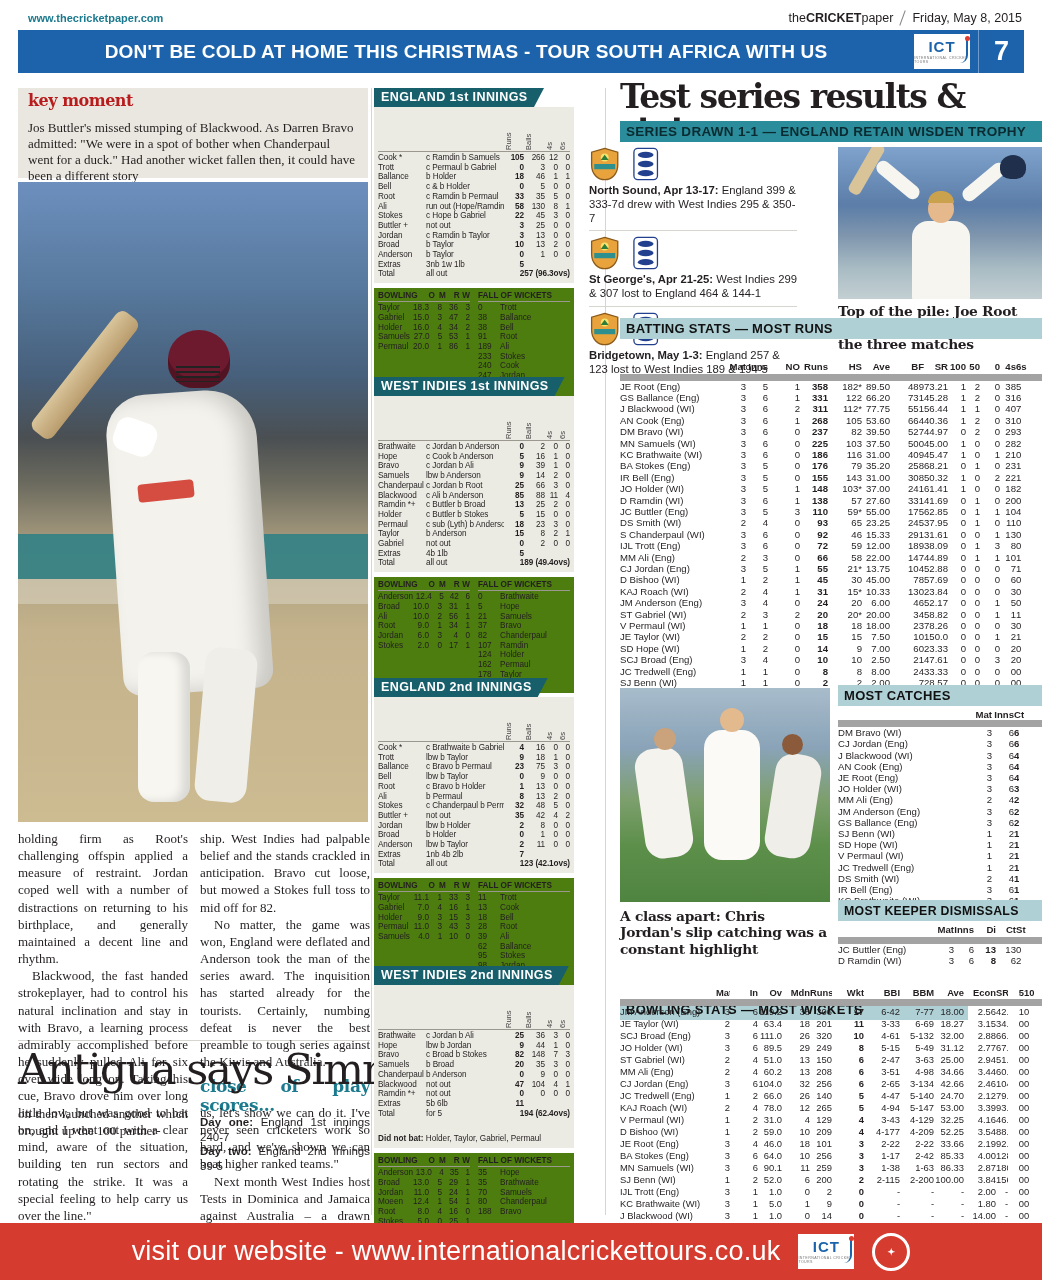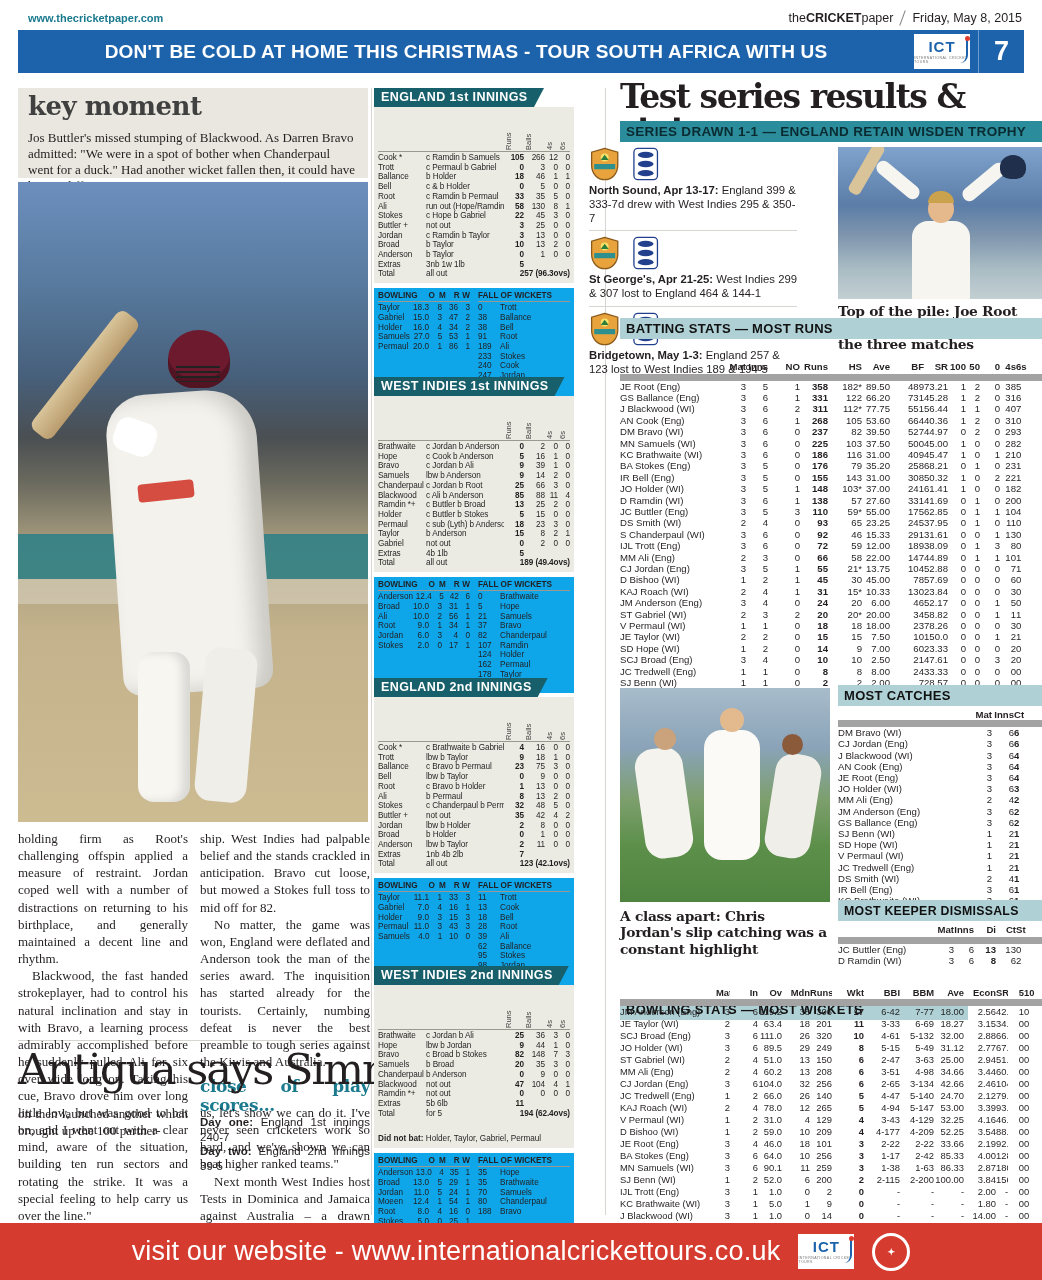--- a/index.html
+++ b/index.html
@@ -19,21 +19,21 @@
 .ictbox .swoosh{position:absolute;right:2px;top:3px;width:9px;height:26px;border-right:2px solid #1c63ac;border-radius:0 0 8px 0}
 .ictbox .dot{position:absolute;right:0;top:2px;width:5px;height:5px;border-radius:50%;background:#e03a2f}
 .pageno{width:46px;text-align:center;color:#fff;font-size:27px;font-weight:bold;border-left:1px solid #6e9bd0;align-self:stretch;display:flex;align-items:center;justify-content:center}
 
 
 .vr{position:absolute;width:1px;background:#d7d5cf}
 .hr{position:absolute;height:1px;background:#d7d5cf}
 
 
 .keymoment{position:absolute;left:18px;top:88px;width:350px;height:90px;background:#e9e7df;padding:5px 10px 0 10px}
-.keymoment h2{font-family:"DejaVu Serif",serif;font-weight:bold;color:#404040;font-size:26px;letter-spacing:-.5px;line-height:1}
+.keymoment h2{font-family:"DejaVu Serif",serif;font-weight:bold;color:#b91c1c;font-size:16px;letter-spacing:-.5px;line-height:1}
 .keymoment p{font-family:"Liberation Serif",serif;font-size:13px;line-height:1.22;margin-top:11px}
 
 .photo1{position:absolute;left:18px;top:182px;width:350px;height:640px;overflow:hidden;
 background:linear-gradient(180deg,#6c8fbe 0%,#587a9e 16%,#47607c 30%,#4a4f52 40%,#6b6a5e 47%,#a59a7d 56%,#c3b28b 70%,#cdbc92 100%)}
 .photo1 .board{position:absolute;left:0;top:55%;width:100%;height:7%;background:#2a7f86;opacity:.85}
 .photo1 .board2{position:absolute;left:0;top:62%;width:100%;height:4%;background:#d8d2bf;opacity:.6}
 .p1-torso{position:absolute;left:96px;top:210px;width:150px;height:300px;background:#f4f2ec;border-radius:40px 50px 18px 18px;transform:rotate(-4deg);box-shadow:inset -14px 0 22px rgba(0,0,0,.18)}
 .p1-helmet{position:absolute;left:150px;top:148px;width:62px;height:58px;background:#6e1a2e;border-radius:50% 50% 42% 42%;box-shadow:inset 0 -10px 0 rgba(0,0,0,.25)}
 .p1-grill{position:absolute;left:158px;top:184px;width:44px;height:16px;background:repeating-linear-gradient(180deg,#222 0 2px,transparent 2px 5px)}
 .p1-bat{position:absolute;left:54px;top:118px;width:26px;height:150px;background:linear-gradient(90deg,#d9c49a,#b99c6d);transform:rotate(38deg);border-radius:8px}
@@ -63,21 +63,21 @@
 .brow{display:flex;line-height:9.7px;letter-spacing:-.1px}
 .brow .nm{width:48px;overflow:hidden;white-space:nowrap}
 .brow .dis{flex:1;overflow:hidden;white-space:nowrap}
 .brow .c1{width:20px;text-align:right;font-weight:bold}
 .brow .c2{width:21px;text-align:right}
 .brow .c3{width:13px;text-align:right}
 .brow .c4{width:12px;text-align:right}
 .brow .tot{width:66px;text-align:right;font-weight:bold;white-space:nowrap}
 .dnb{line-height:10px;margin-top:16px}
 .dnb b{font-weight:bold}
-.bowlblock{display:flex;gap:8px;margin-top:5px;background:#0ea5e9;padding:2px 4px 4px 4px}
+.bowlblock{display:flex;gap:8px;margin-top:5px;background:#4d7c0f;padding:2px 4px 4px 4px}
 .bowl{width:92px}
 .fow{flex:1}
 .hrow{display:flex;font-weight:bold;border-bottom:1px solid #9a988f;line-height:11px;margin-bottom:1px}
 .bowl .bn{flex:1}
 .bowl .o{width:20px;text-align:right}.bowl .m{width:13px;text-align:right}.bowl .r{width:16px;text-align:right}.bowl .w{width:12px;text-align:right}
 .brow2{display:flex;line-height:9.7px}
 .frow{display:flex;line-height:9.7px}
 .frow .fs{width:22px}
 .frow .fn{flex:1;overflow:hidden;white-space:nowrap}
 .fow .hrow span{flex:1}

